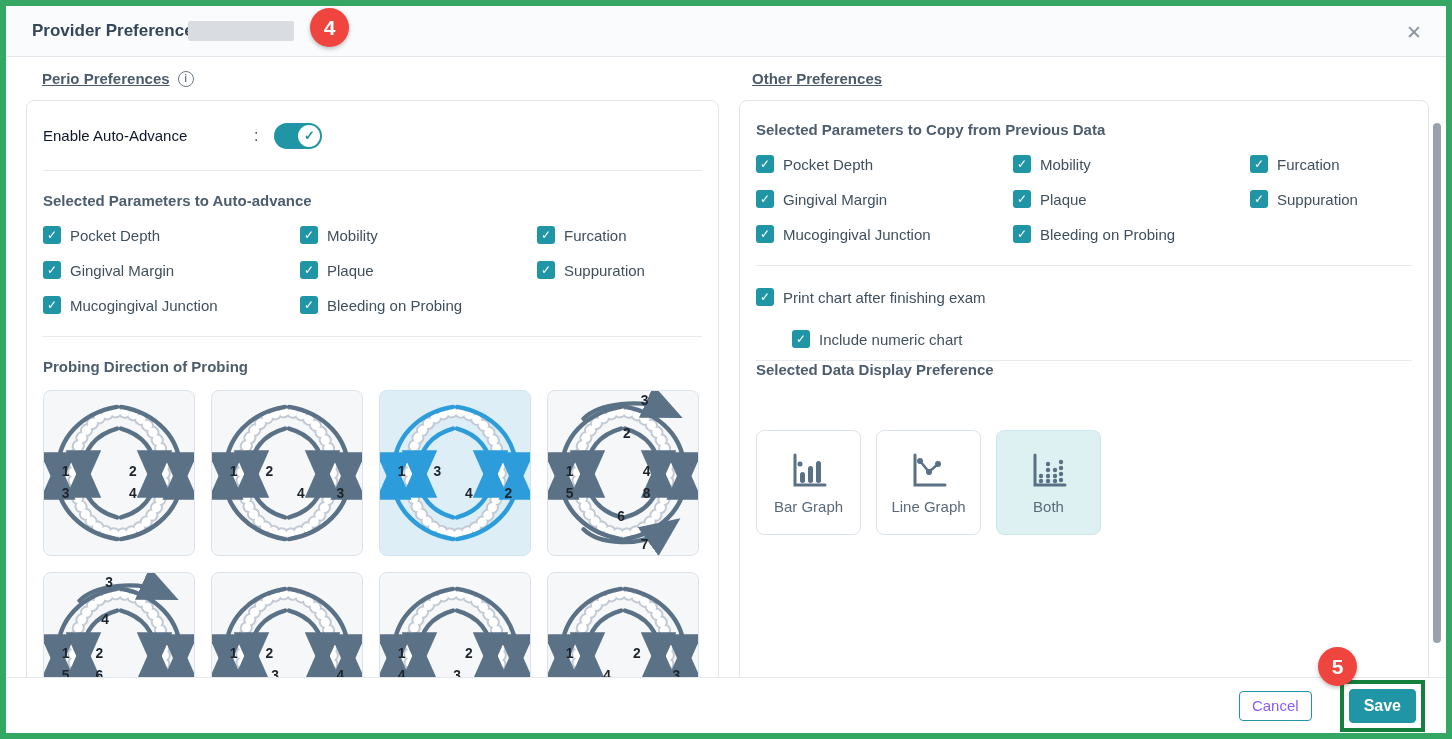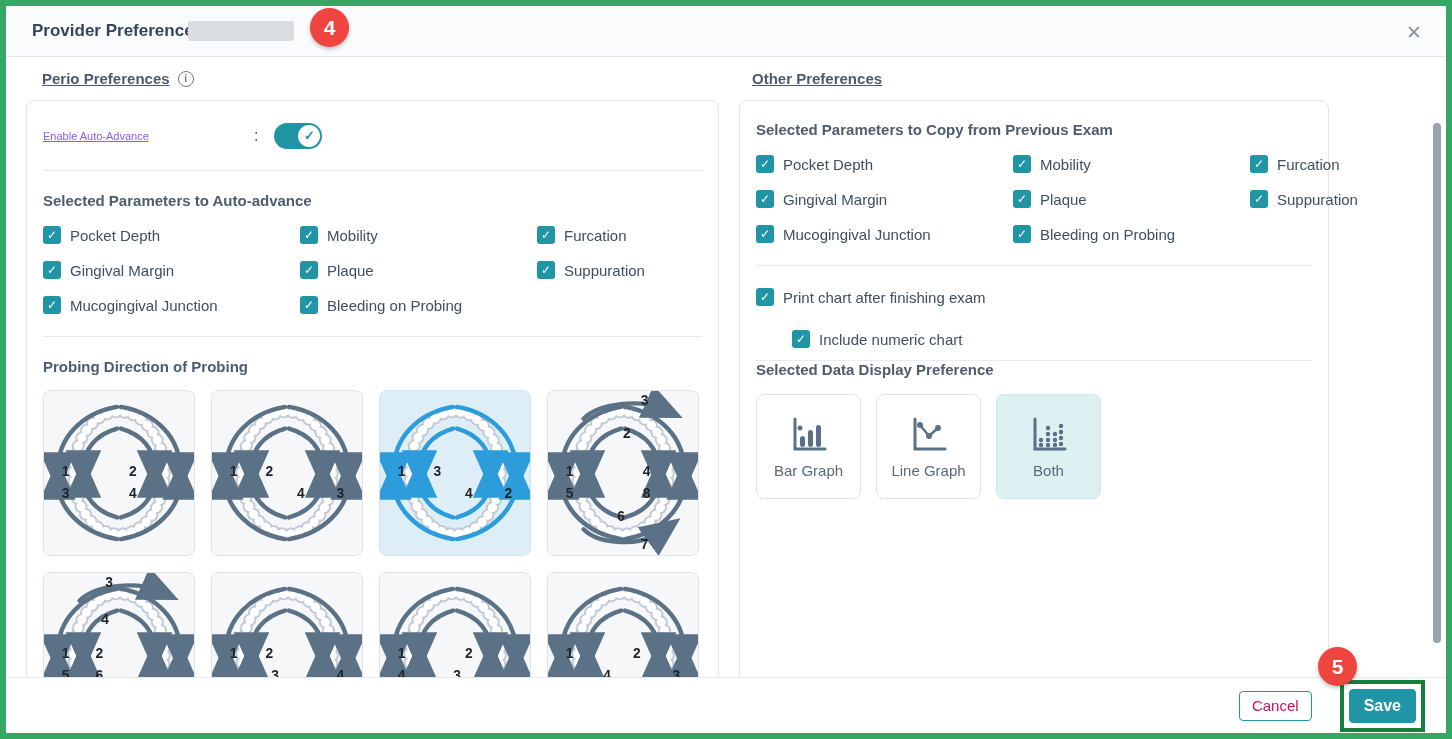--- a/index.html
+++ b/index.html
@@ -19,33 +19,33 @@
   .badge { position:absolute; width:39px; height:39px; border-radius:50%; background:#f0443e; color:#fff;
            font-size:21px; font-weight:bold; display:flex; align-items:center; justify-content:center;
            box-shadow:0 2px 4px rgba(0,0,0,.25); z-index:40; }
   .badge4 { left:304px; top:2px; }
   .badge5 { left:1312px; top:641px; }
 
   
   .bdy { position:absolute; left:0; right:0; top:51px; height:626px; overflow:hidden; background:#fff; }
   .col-heading { font-size:15px; font-weight:bold; color:#4b5b6b;text-decoration:underline; }
   .left-col  { position:absolute; left:20px;  top:0; width:693px; }
-  .right-col { position:absolute; left:733px; top:0; width:590px; }
+  .right-col { position:absolute; left:733px; top:0; width:690px; }
   .col-head-row { height:43px; display:flex; align-items:center; gap:8px; padding-left:16px; }
   .info-i { width:16px; height:16px; border:1.5px solid #6a7987; border-radius:50%; color:#6a7987;
             font-size:10px; display:inline-flex; align-items:center; justify-content:center; font-weight:bold; }
 
   .card { background:#fff; border:1px solid #e2e6ea; border-radius:8px; padding:0 16px; }
   .left-card { height:930px; }
   .right-card { height:600px; }
   .divider { border-top:1px solid #e8ebee; }
 
   
   .toggle-row { display:flex; align-items:center; height:69px; }
-  .toggle-label { font-size:11px; color:#8b5cf6; width:211px;text-decoration:underline; }
+  .toggle-label { font-size:15px; color:#0f172a; width:211px; }
   .toggle-colon { color:#445462; margin-right:16px; }
   .toggle { width:48px; height:26px; border-radius:13px; background:#2095a5; position:relative; cursor:pointer; }
   .toggle .knob { position:absolute; right:2px; top:2px; width:22px; height:22px; border-radius:50%;
                   background:#fff; color:#2095a5; font-size:13px; font-weight:bold;
                   display:flex; align-items:center; justify-content:center; }
 
   .sub-heading { font-size:15px; font-weight:bold; color:#4d5d6d; }
   .params-head { margin:21px 0 0 0; }
   .chk-grid { margin-top:17px; display:grid; grid-template-columns:257px 237px 1fr; row-gap:17px; padding-bottom:22px; }
   .chk { display:flex; align-items:center; gap:9px; cursor:pointer; }
@@ -59,29 +59,29 @@
   .tile.selected { background:#ddeef6; border-color:#cfe6f2; }
   .tile svg { display:block; }
 
   
   .copy-head { margin-top:20px; }
   .print-row { display:flex; align-items:center; height:42px; margin-top:10px; }
   .include-row { display:flex; align-items:center; height:42px; padding-left:36px; }
   .display-head { }
   .opts { margin-top:16px; display:flex; gap:15px; }
   .opt { width:105px; height:105px; background:#fff; border:1px solid #dde3ea; border-radius:8px; cursor:pointer;
-         display:flex; flex-direction:column; align-items:center; justify-content:center; gap:8px; }
+         display:flex; flex-direction:column; align-items:center; justify-content:center; gap:8px;margin-top:36px; }
   .opt.selected { background:#ddf0f2; border-color:#cde8ea; }
   .opt-lbl { font-size:15px; color:#5a6a7a; }
 
   
   .ftr { position:absolute; left:0; right:0; bottom:0; height:56px; background:#fff; border-top:1px solid #e4e7eb;
          display:flex; align-items:center; justify-content:flex-end; gap:12px; padding-right:5px; z-index:30; }
   .btn-cancel { height:30px; padding:0 12px; background:#fff; border:1px solid #2095a5; border-radius:4px;
-                color:#be185d; font-size:15px; cursor:pointer; font-family:inherit; }
+                color:#8b5cf6; font-size:15px; cursor:pointer; font-family:inherit; }
   .red-box { border:4px solid #15803d; padding:5px; margin:-10px 16px; background:transparent; }
   .btn-save { height:34px; padding:0 14px; background:#2095a5; border:1px solid #2095a5; border-radius:4px;
               color:#fff; font-size:16px; font-weight:bold; cursor:pointer; font-family:inherit; }
 
   .scroll-thumb { position:absolute; right:5px; top:66px; width:8px; height:520px; background:#9aa3ad; border-radius:4px; z-index:20; }
 </style>
 </head>
 <body>
 
 <div class="frame">
@@ -347,21 +347,21 @@
               </div>
             </div>
         </div>
       </div>
 
       <div class="right-col">
         <div class="col-head-row" style="padding-left:13px;">
           <span class="col-heading">Other Preferences</span>
         </div>
         <div class="card right-card">
-          <div class="sub-heading copy-head">Selected Parameters to Copy from Previous Exam</div>
+          <div class="sub-heading copy-head">Selected Parameters to Copy from Previous Data</div>
           <div class="chk-grid">
               <label class="chk">
                 <span class="chk-box">✓</span>
                 <span class="chk-lbl">Pocket Depth</span>
               </label>
               <label class="chk">
                 <span class="chk-box">✓</span>
                 <span class="chk-lbl">Mobility</span>
               </label>
               <label class="chk">

